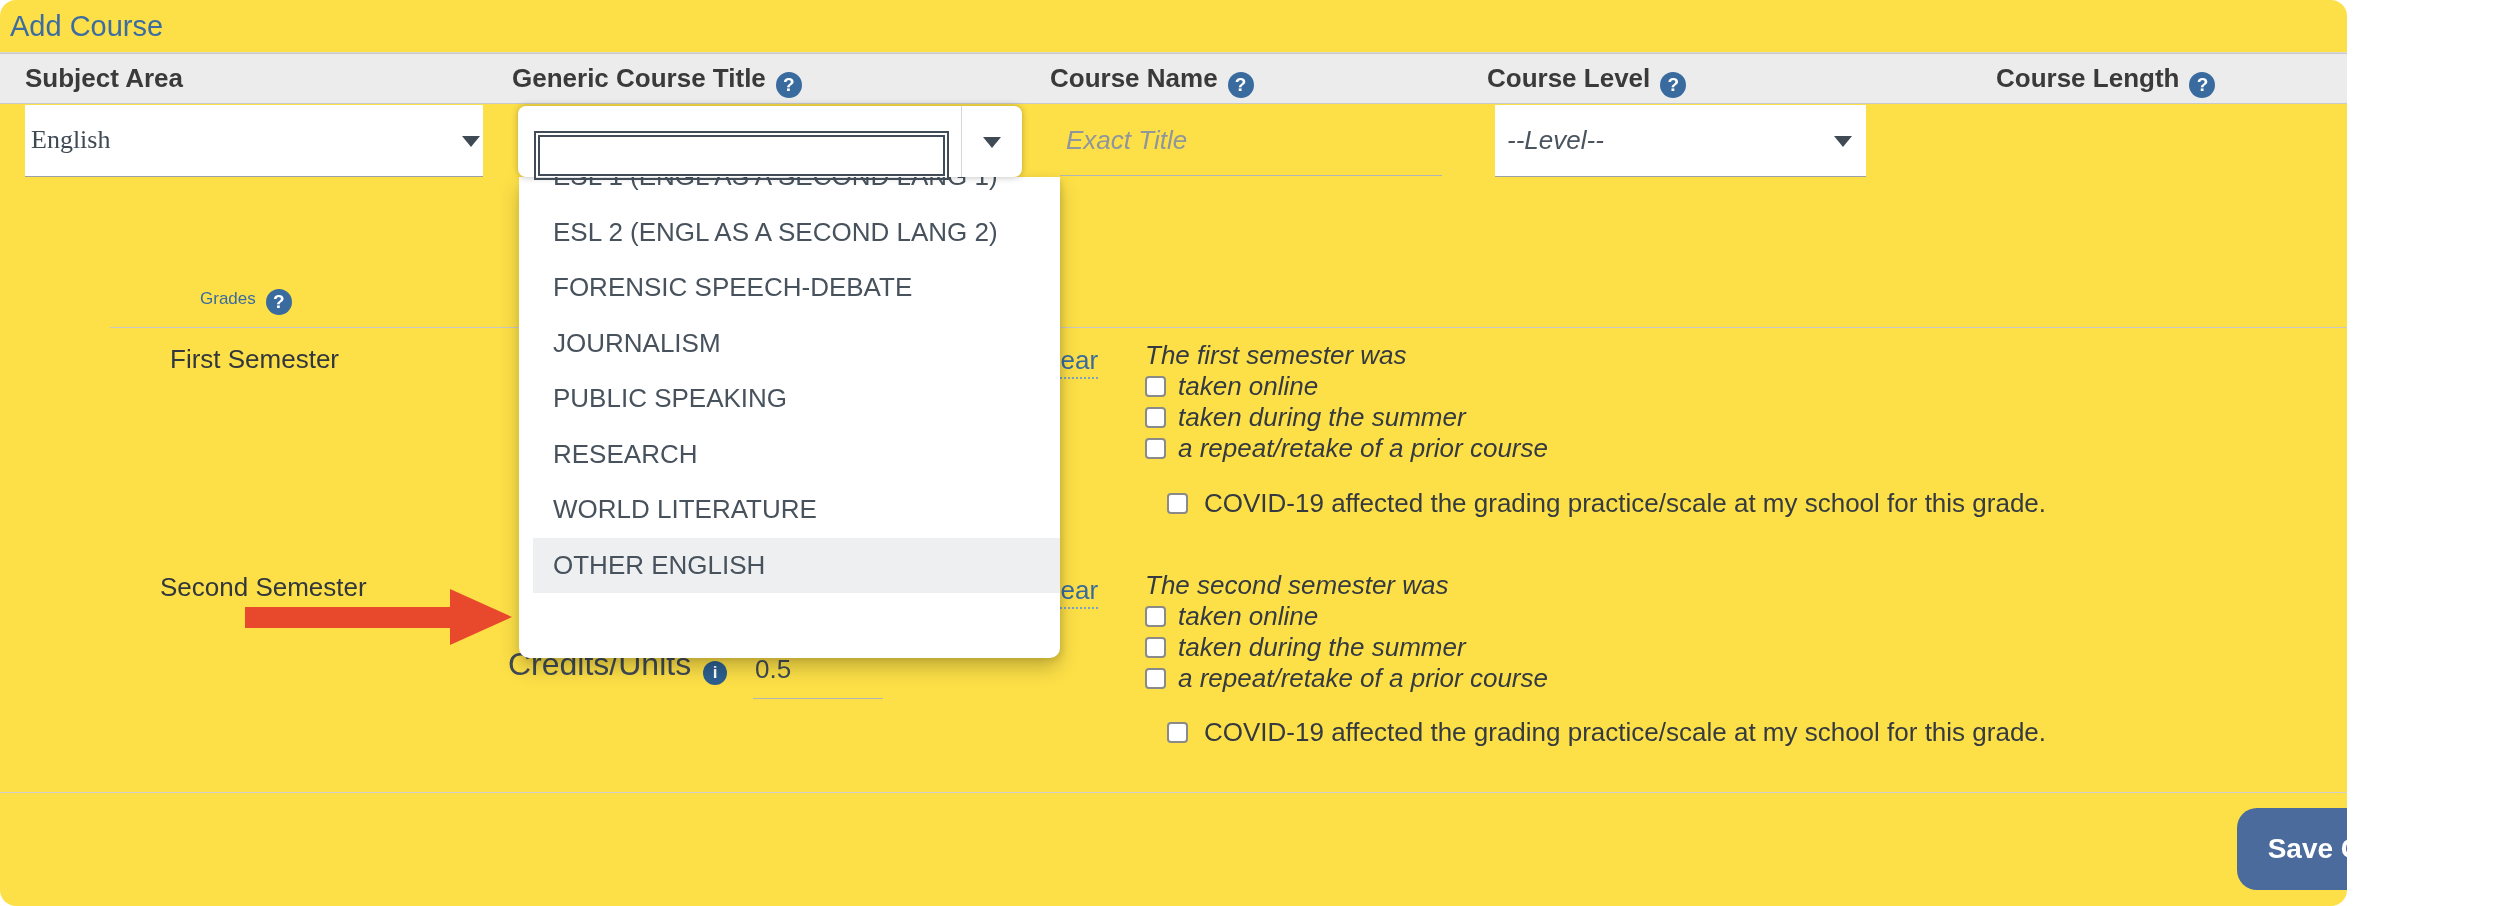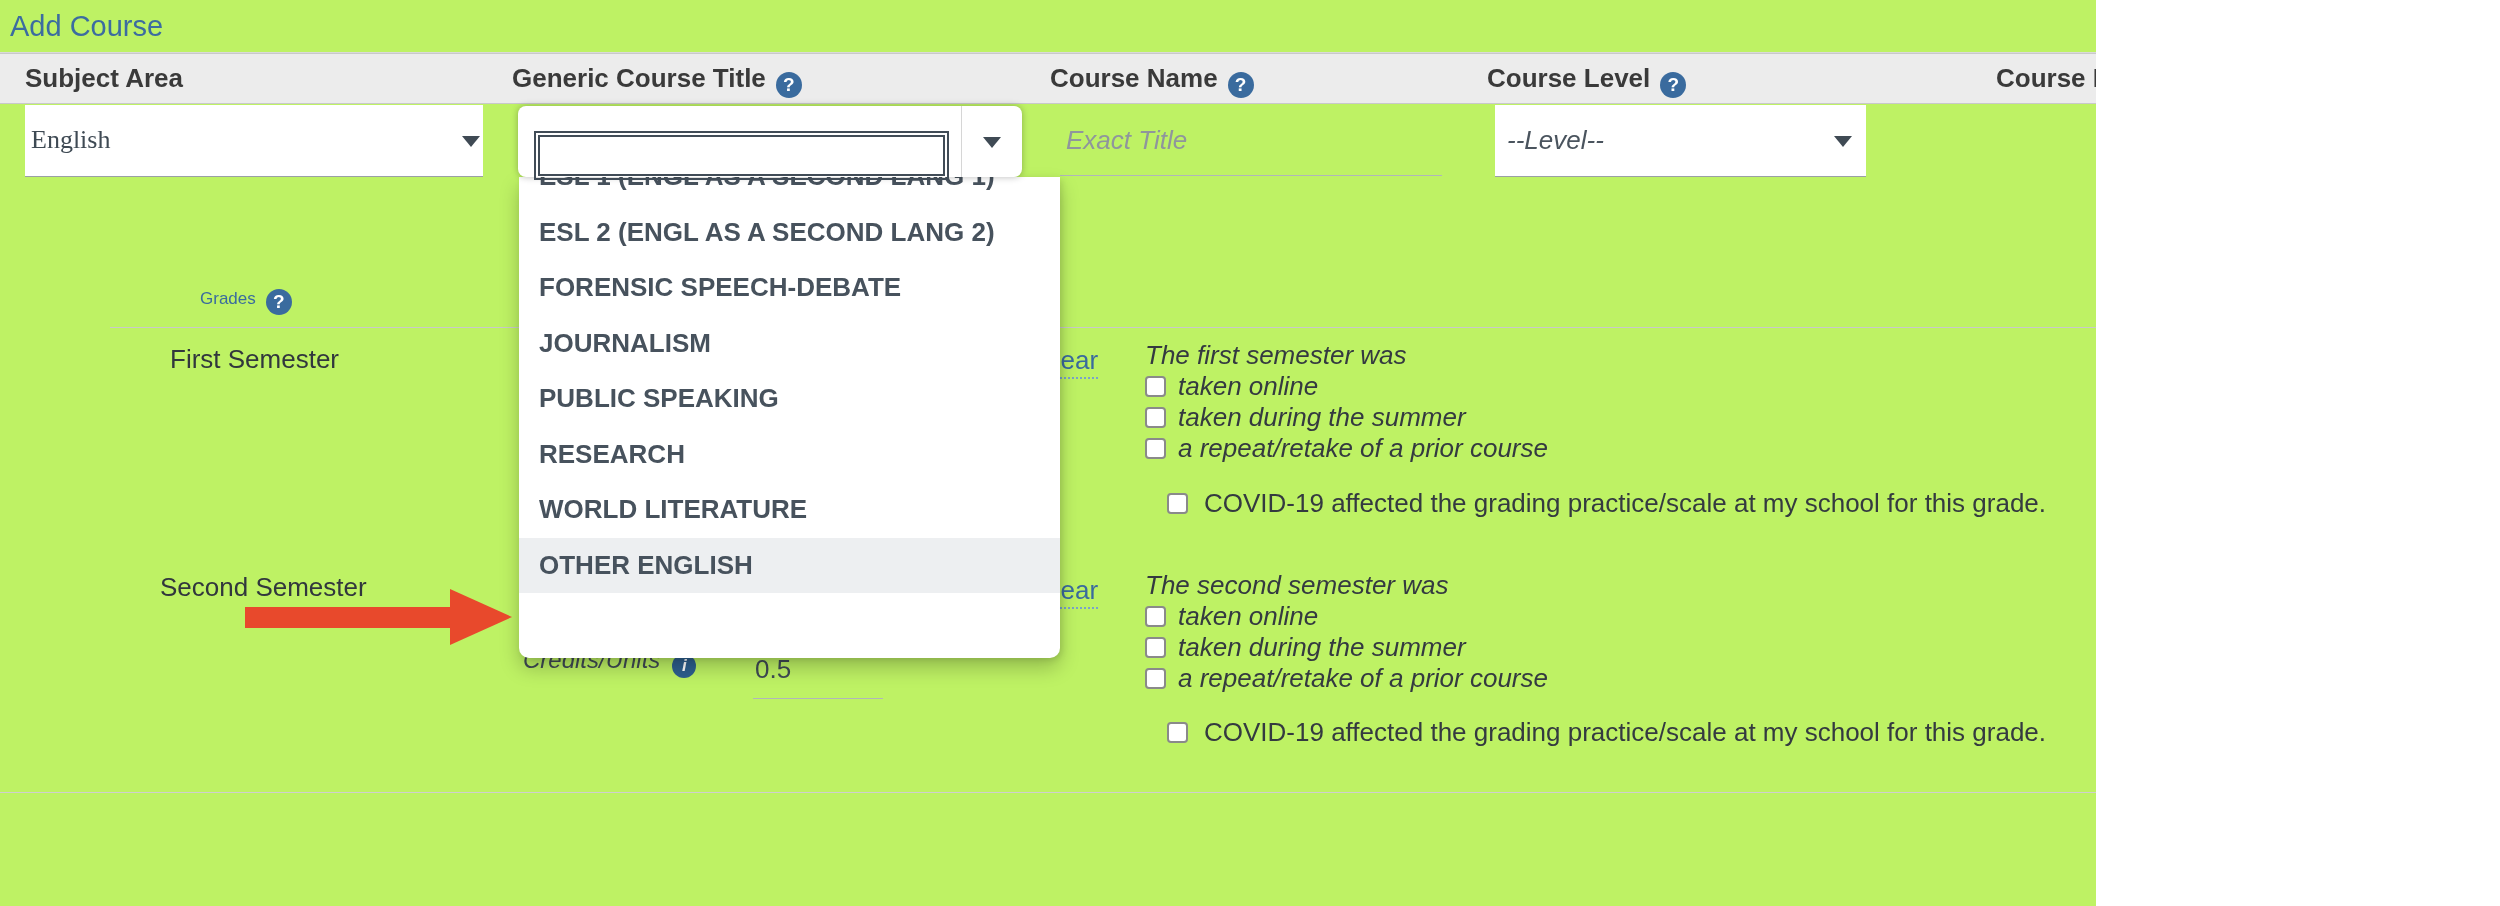--- a/index.html
+++ b/index.html
@@ -1,17 +1,17 @@
 <!DOCTYPE html>
 <html><head>
 <meta charset="utf-8">
 <style>
   html,body{margin:0;padding:0;background:#fff;}
   body{font-family:"Liberation Sans","DejaVu Sans",sans-serif;color:#31373d;}
-  #screen{position:relative;width:2096px;height:906px;background:#bef264;overflow:hidden;}
+  #screen{position:relative;width:2347px;height:906px;background:#fde047;overflow:hidden;border-radius:16px;}
 
   .page-title{position:absolute;left:10px;top:10px;font-size:29px;color:#3c6ca0;white-space:nowrap;}
   .hr-top{position:absolute;left:0;top:52px;width:2500px;height:1px;background:#dadada;}
 
   .header-band{position:absolute;left:0;top:53px;width:2500px;height:51px;background:#ececec;
     border-top:1px solid #c9c9c9;border-bottom:1px solid #c9c9c9;box-sizing:border-box;}
   .col-h{position:absolute;top:0;height:49px;line-height:49px;font-weight:bold;font-size:26px;color:#3a3a3a;white-space:nowrap;}
 
   .help-icon{display:inline-block;width:26px;height:26px;border-radius:50%;background:#3a6b9e;color:#fff;
     font-size:19px;font-weight:bold;line-height:26px;text-align:center;vertical-align:-4px;margin-left:10px;}
@@ -35,39 +35,39 @@
     box-shadow:0 0 7px rgba(0,0,0,0.28);z-index:11;}
   #combo-input{position:absolute;left:20px;top:29px;width:407px;height:41px;box-sizing:border-box;
     border:2px solid #414c57;outline:2px solid #414c57;outline-offset:2px;font-size:24px;padding:0 8px;
     font-family:inherit;color:#3f4a54;background:#fff;}
   #combo .divider{position:absolute;left:443px;top:0;width:1px;height:71px;background:#d6d6d6;}
   #combo-toggle{position:absolute;left:444px;top:0;width:60px;height:71px;cursor:pointer;}
   #combo-toggle .caret{left:21px;top:31px;}
 
   #dropdown-panel{position:absolute;left:519px;top:177px;width:541px;height:481px;background:#fff;z-index:10;
     overflow:hidden;border-radius:0 0 10px 10px;box-shadow:0 10px 20px rgba(0,0,0,0.22),2px 2px 6px rgba(0,0,0,0.10);}
-  #dropdown-panel ul{list-style:none;margin:-28px 0 0 0;padding:0;font-weight:bold;}
+  #dropdown-panel ul{list-style:none;margin:-28px 0 0 14px;padding:0;}
   .dd-item{height:55.5px;line-height:55.5px;padding-left:20px;font-size:26px;color:#47525d;white-space:nowrap;cursor:pointer;}
   .dd-item.highlighted{background:#edeff1;}
 
   .grades-heading{position:absolute;left:200px;top:289px;font-size:17px;font-weight:normal;color:#3a6b9e;white-space:nowrap;}
   .grades-hr{position:absolute;left:110px;top:327px;width:2292px;height:1px;background:#c9c9c9;}
 
   .sem-label{position:absolute;font-size:26px;color:#31373d;white-space:nowrap;}
   .clear-link{position:absolute;font-size:26px;color:#3a6b9e;text-decoration:none;border-bottom:2px dotted #7aa3ca;
     padding-bottom:1px;white-space:nowrap;z-index:1;cursor:pointer;}
 
   .chk-group{position:absolute;font-size:26px;color:#343a40;font-style:italic;}
   .chk-row{height:31px;line-height:31px;white-space:nowrap;}
   .checkbox{display:inline-block;width:21px;height:21px;border:2px solid #8a8a8a;border-radius:4px;background:#fff;
     vertical-align:-2px;margin-right:12px;box-sizing:border-box;cursor:pointer;}
   .covid-row{position:absolute;font-size:26px;color:#343a40;height:31px;line-height:31px;white-space:nowrap;}
   .covid-row .checkbox{margin-right:16px;}
 
-  .credits-label{position:absolute;left:523px;top:646px;font-size:24px;color:#3f4a54;white-space:nowrap;z-index:1;font-style:italic;}
+  .credits-label{position:absolute;left:508px;top:646px;font-size:32px;color:#3f4a54;white-space:nowrap;z-index:1;}
   .credits-input{position:absolute;left:753px;top:654px;width:130px;height:45px;border-bottom:1px solid #b0b6ba;
     box-sizing:border-box;font-size:26px;color:#3f4a54;padding-left:2px;z-index:1;}
 
   .arrow-shaft{position:absolute;left:245px;top:607px;width:207px;height:21px;background:#e8492c;z-index:12;}
   .arrow-head{position:absolute;left:450px;top:589px;width:0;height:0;border-top:28px solid transparent;
     border-bottom:28px solid transparent;border-left:62px solid #e8492c;z-index:12;}
 
   .footer-line{position:absolute;left:0;top:792px;width:2500px;height:1px;background:#cfcfcf;}
   .footer-right-border{position:absolute;left:2496px;top:792px;width:1px;height:114px;background:#cfcfcf;}
   .save-btn{position:absolute;left:2237px;top:808px;width:231px;height:82px;background:#4a6b9c;border:none;

